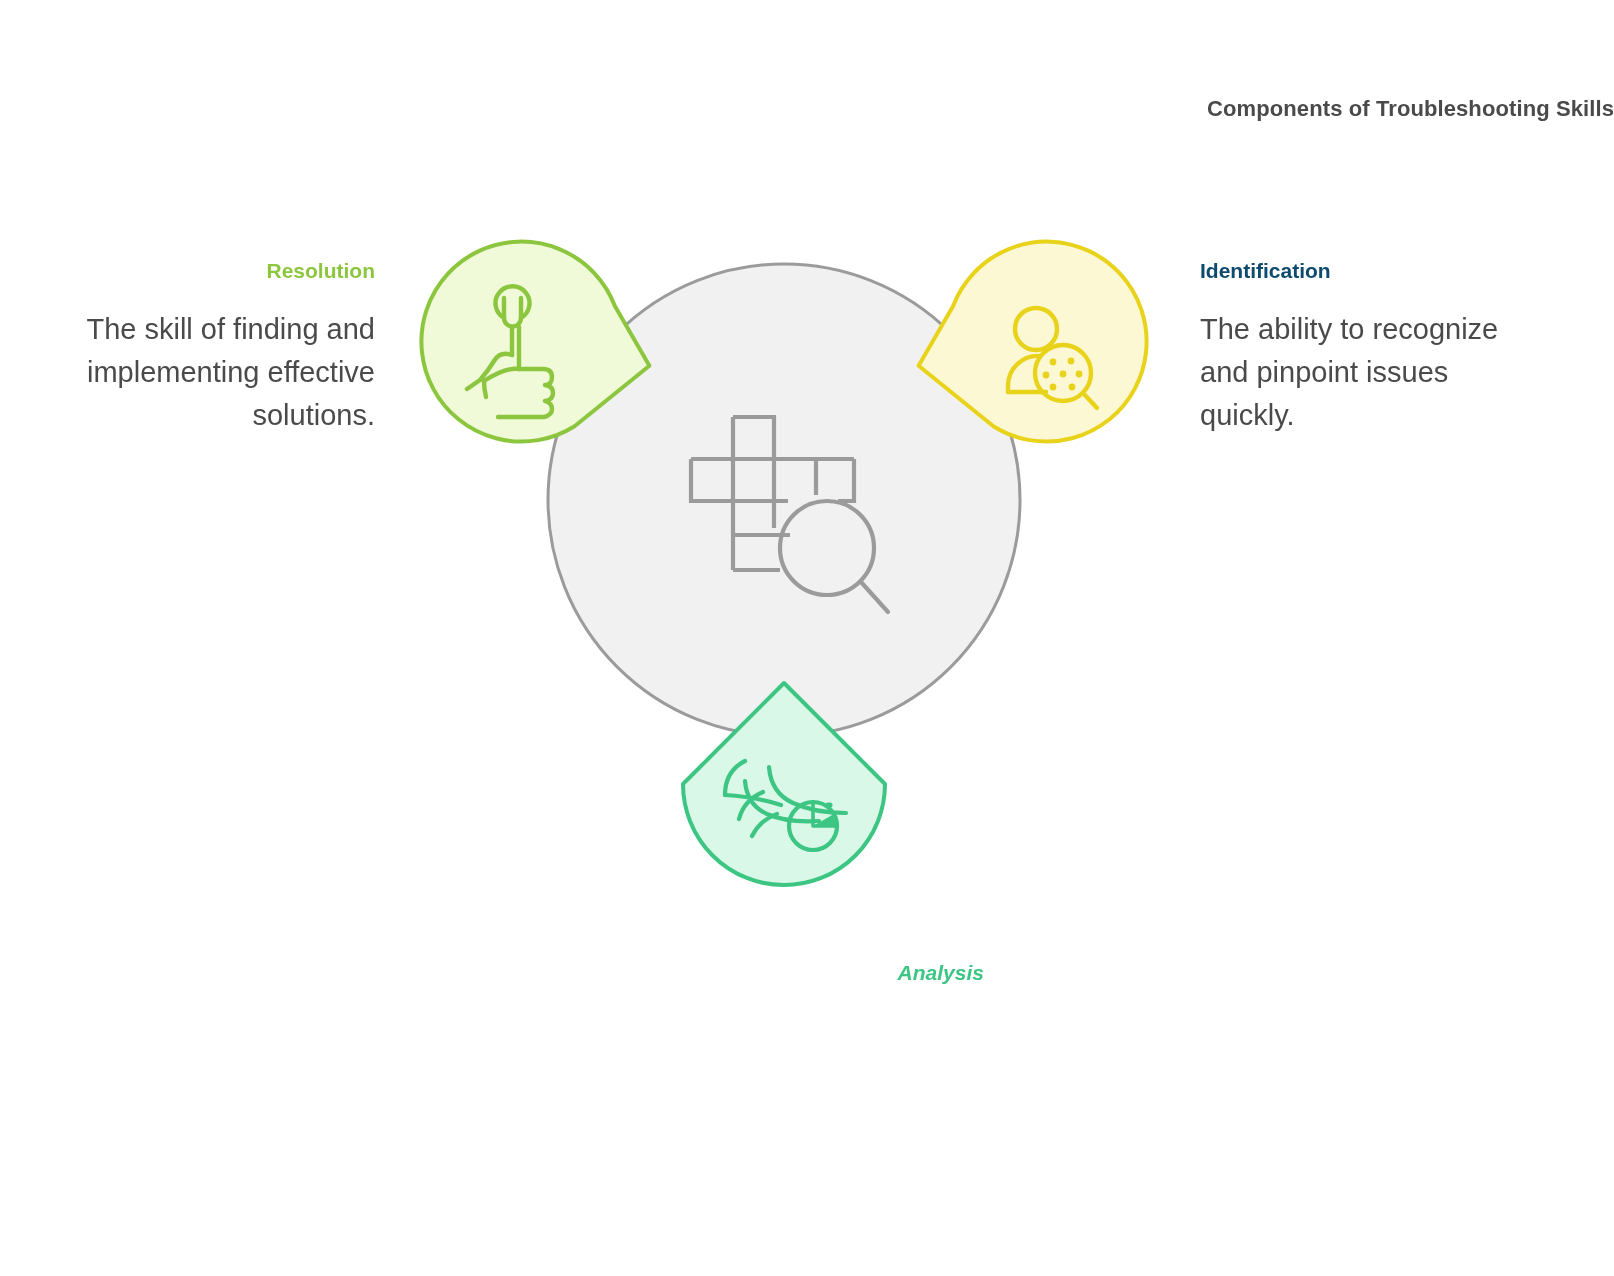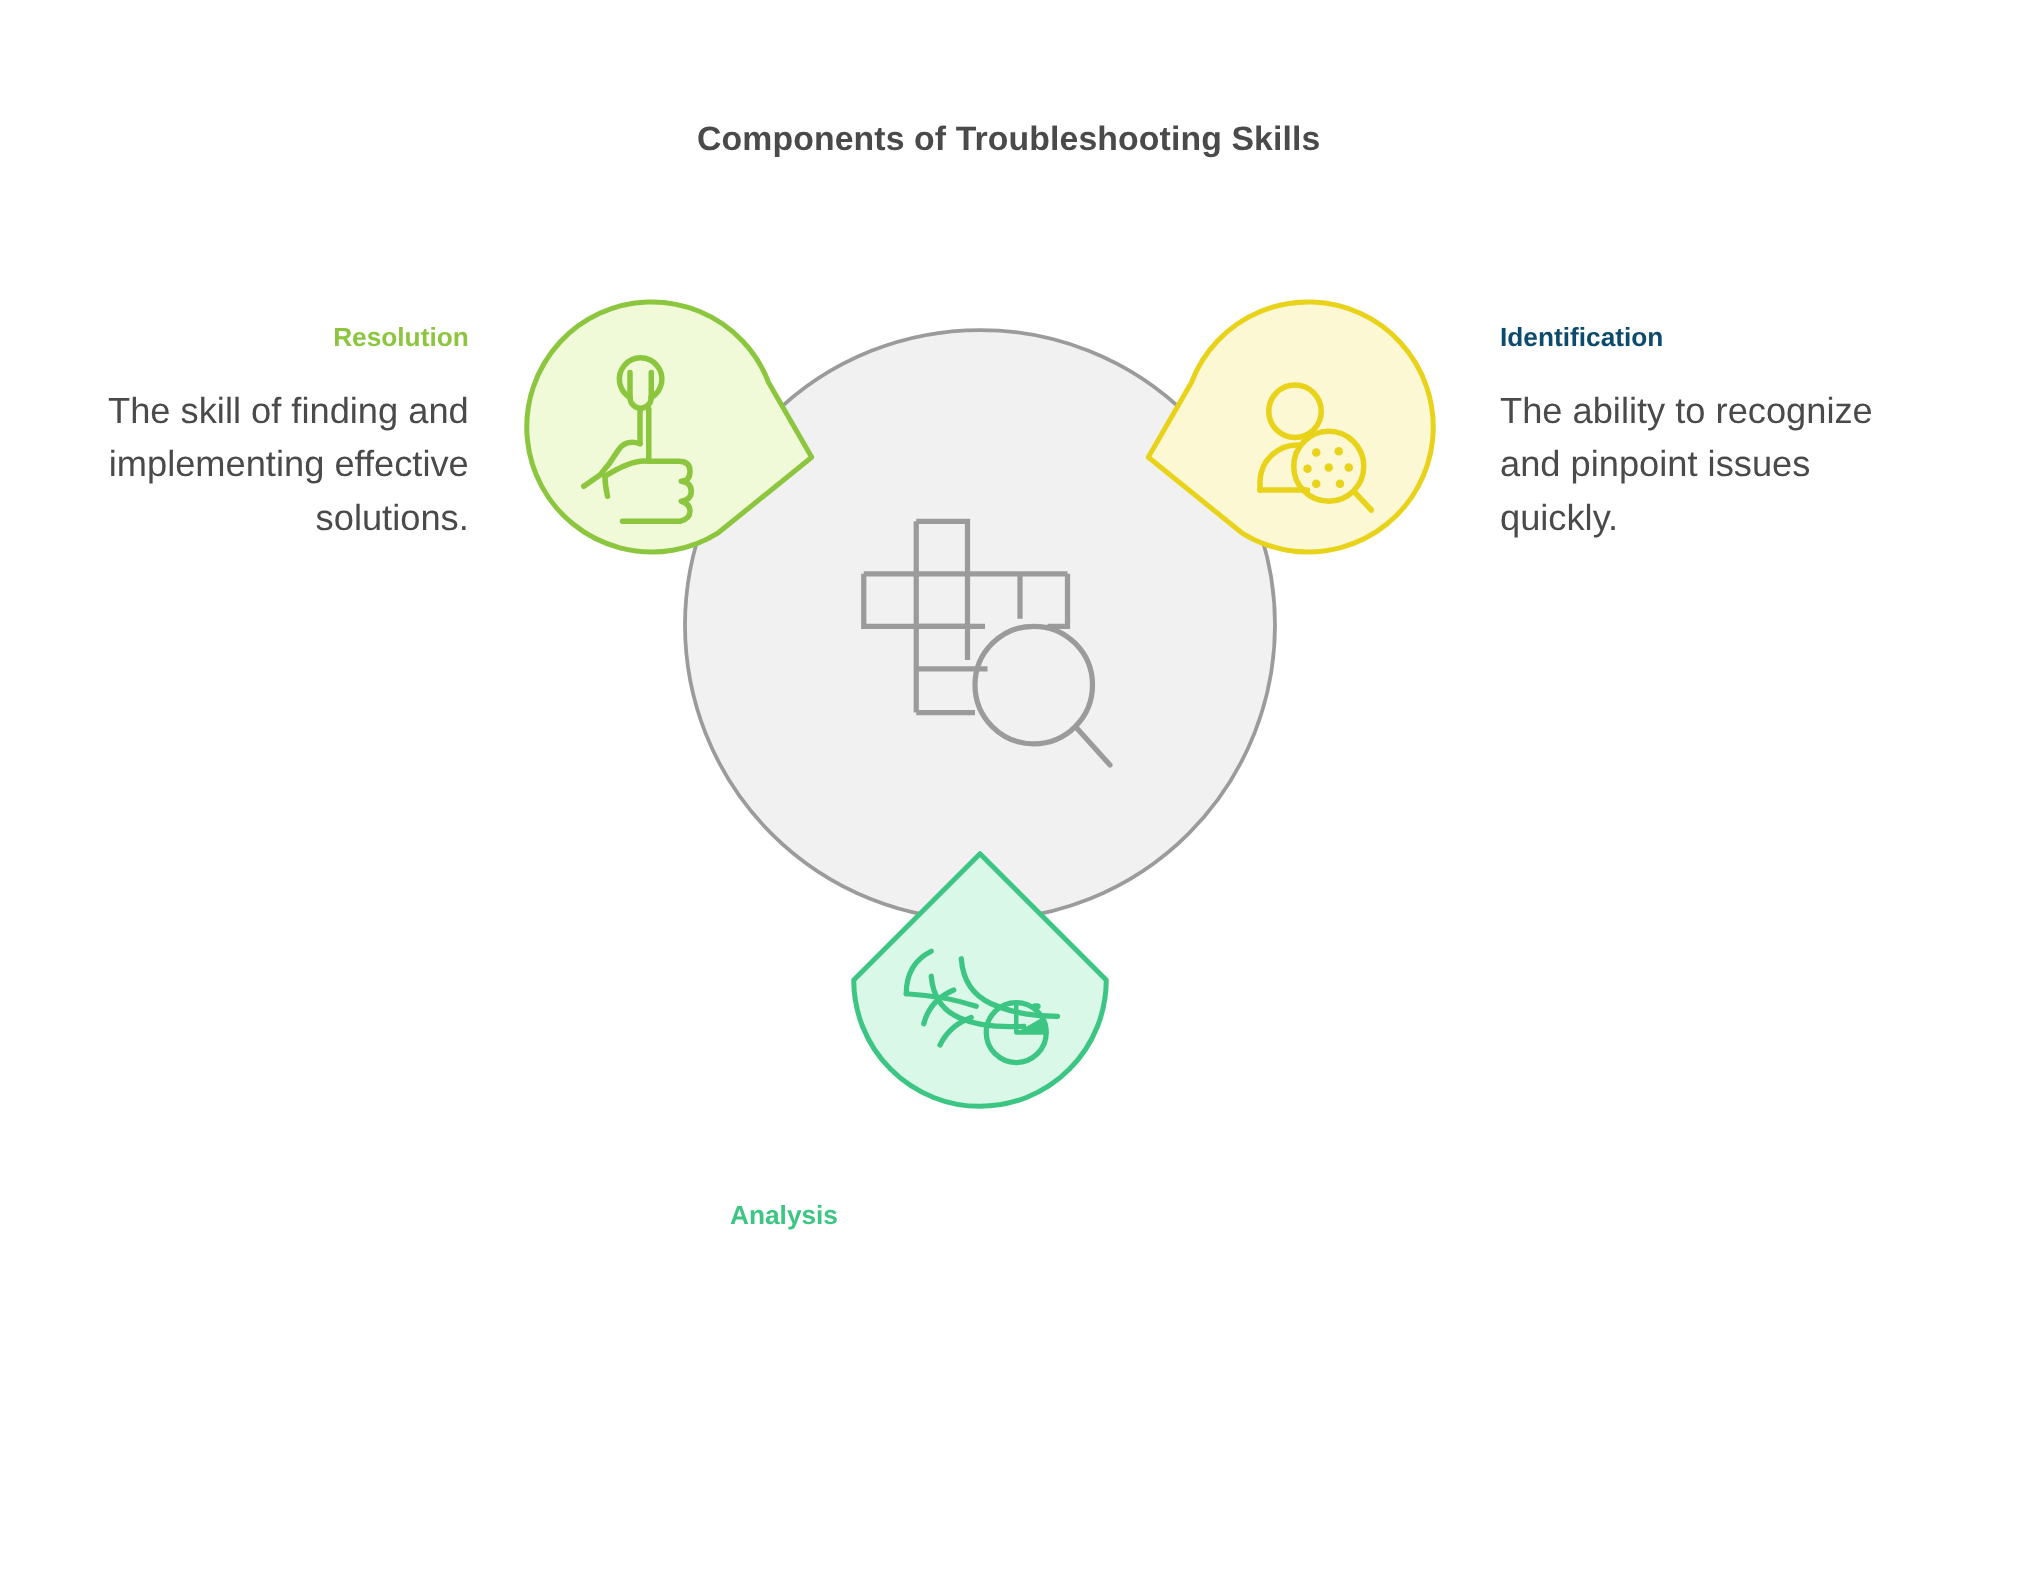--- a/index.html
+++ b/index.html
@@ -13,22 +13,22 @@
     position: relative;
     font-family: "Liberation Sans", sans-serif;
     overflow: hidden;
   }
 
   #page-title {
     position: absolute;
     left: 0;
     top: 96px;
     width: 1614px;
-    text-align: center;
-    font-size: 27px;
+    text-align: right;
+    font-size: 22px;
     font-weight: bold;
     color: #4a4a4a;
     letter-spacing: 0.1px;
   }
 
   .diagram {
     position: absolute;
     left: 0;
     top: 0;
     width: 1614px;
@@ -65,21 +65,22 @@
     top: 258px;
     width: 350px;
     text-align: left;
   }
   #block-identification .label-heading { color: #0c4a6e; }
 
   #block-analysis {
     left: 584px;
     top: 960px;
     width: 400px;
-    text-align: left;
+    text-align: right;
+    font-style: italic;
   }
   #block-analysis .label-heading { color: #3cc583; margin-bottom: 32px; }
 
   .svg-layer {
     position: absolute;
     left: 0;
     top: 0;
   }
 </style>
 </head>

